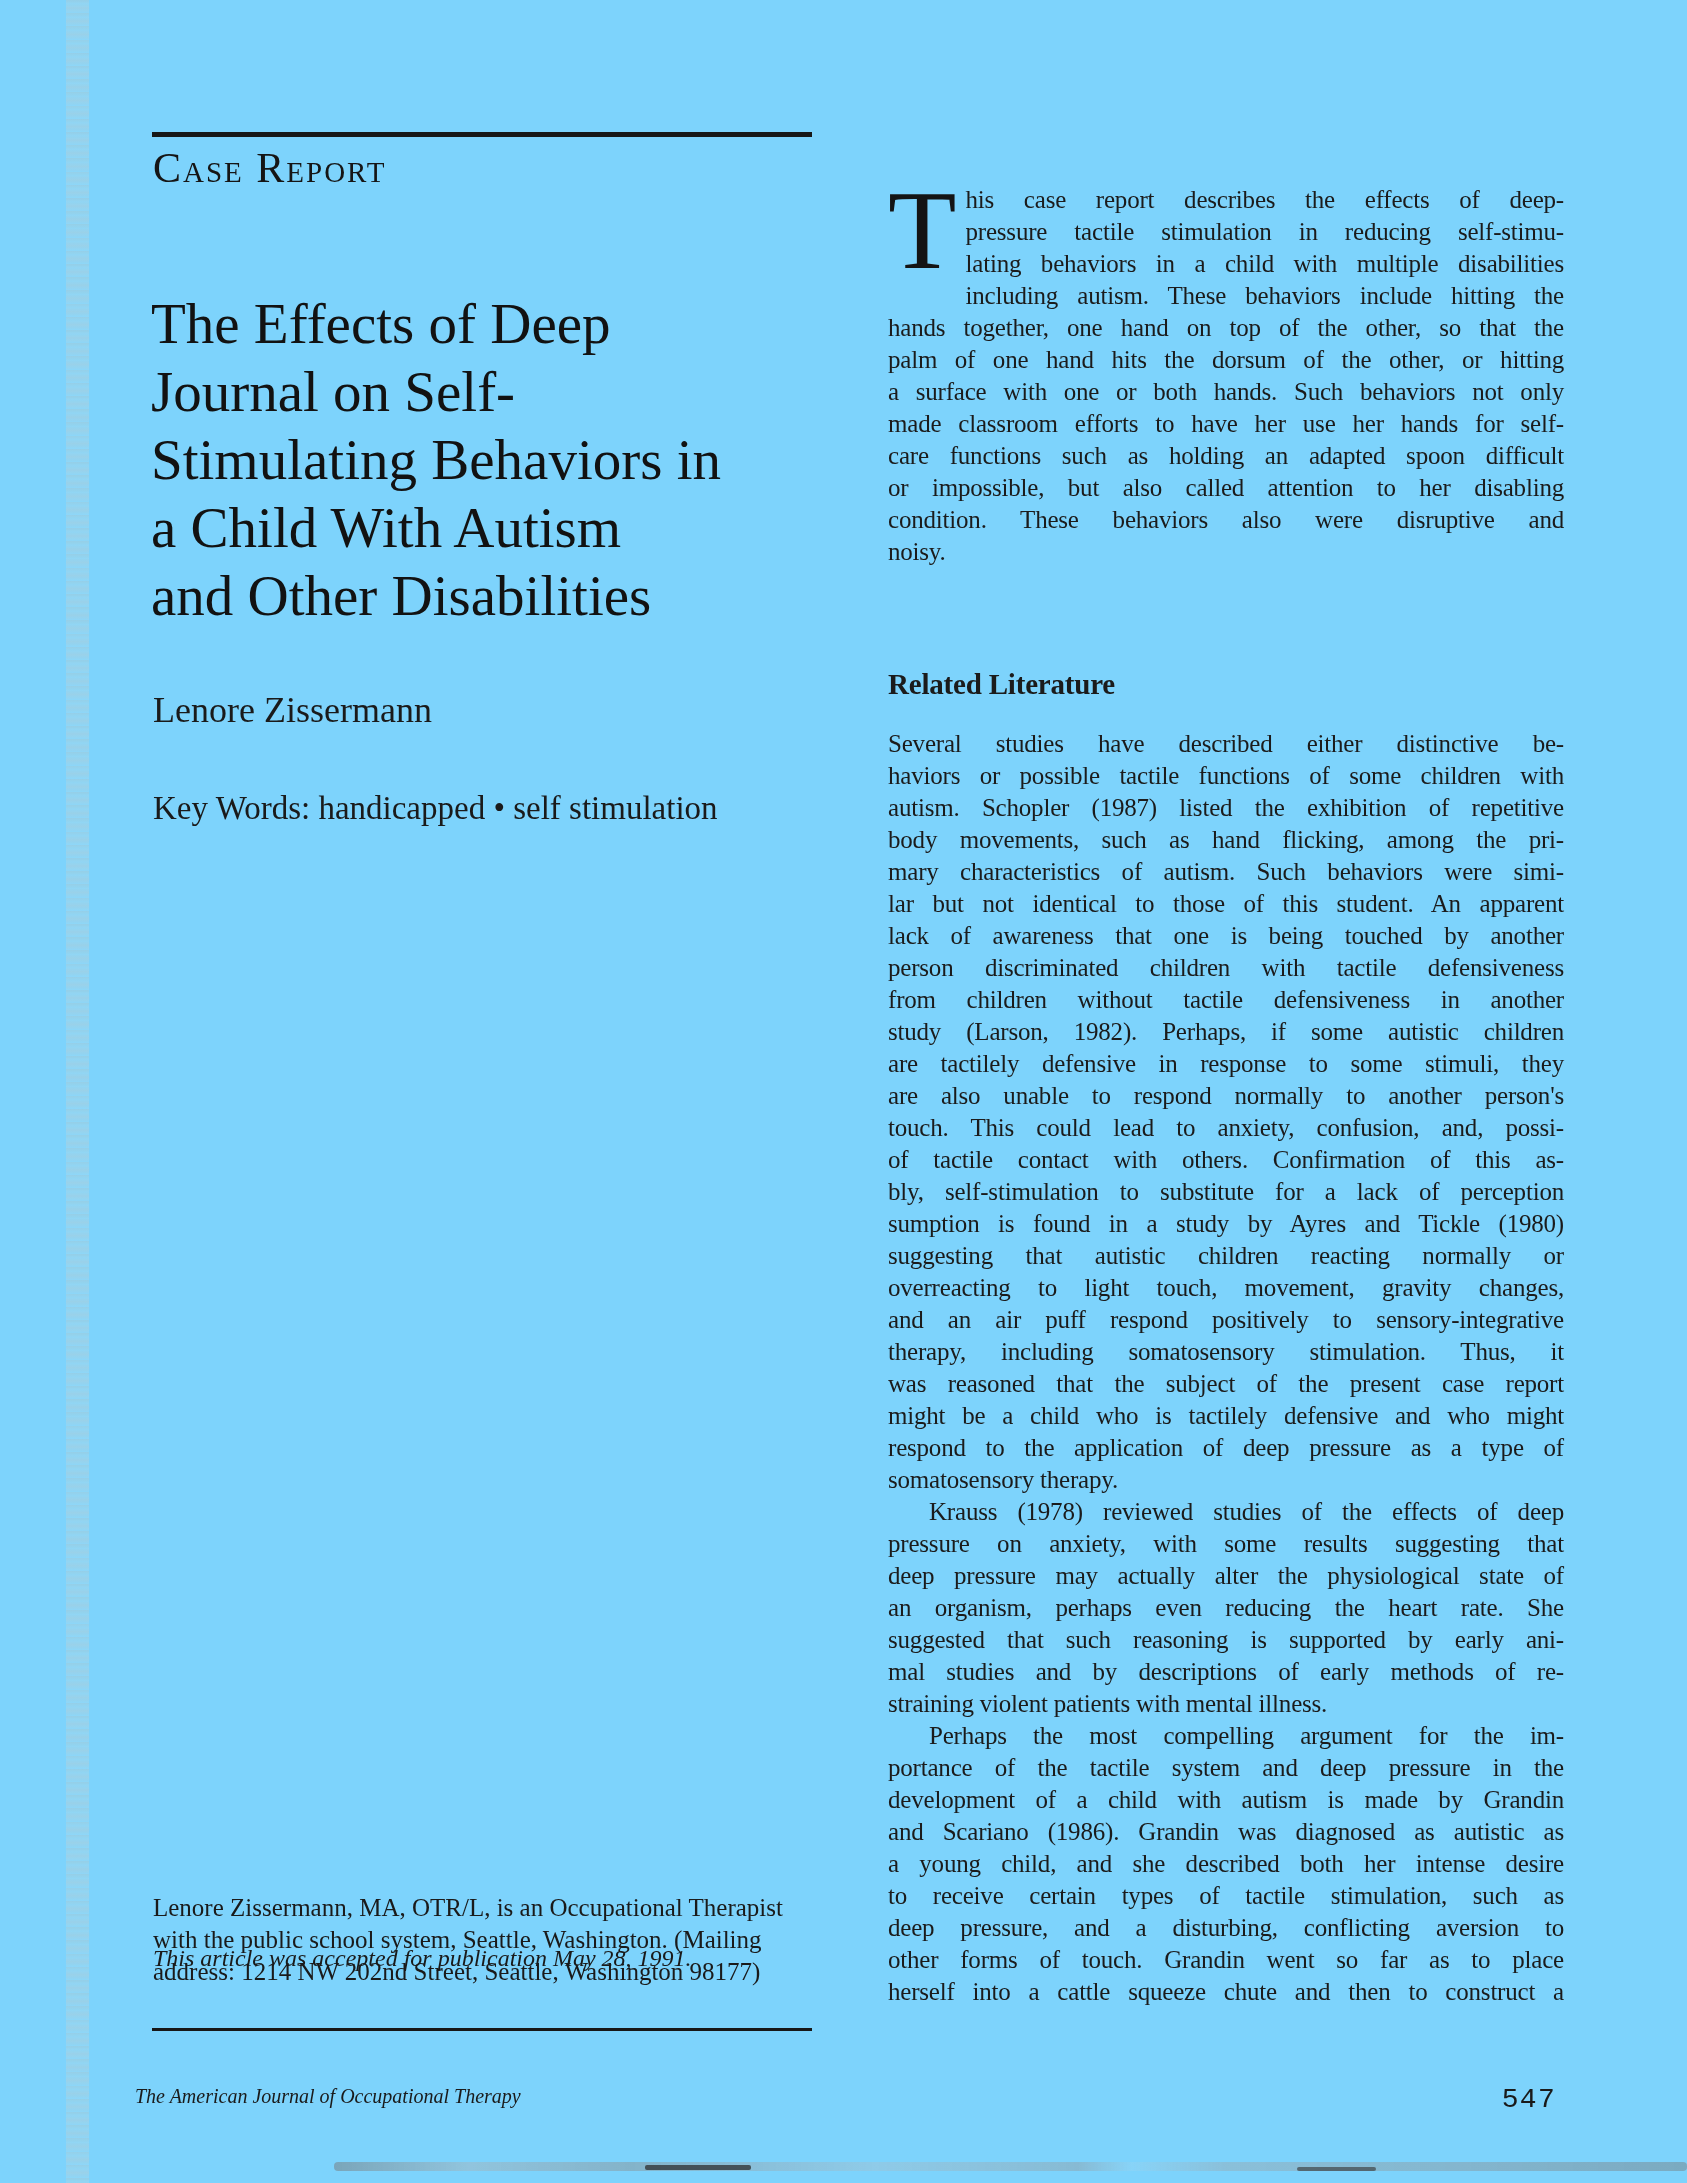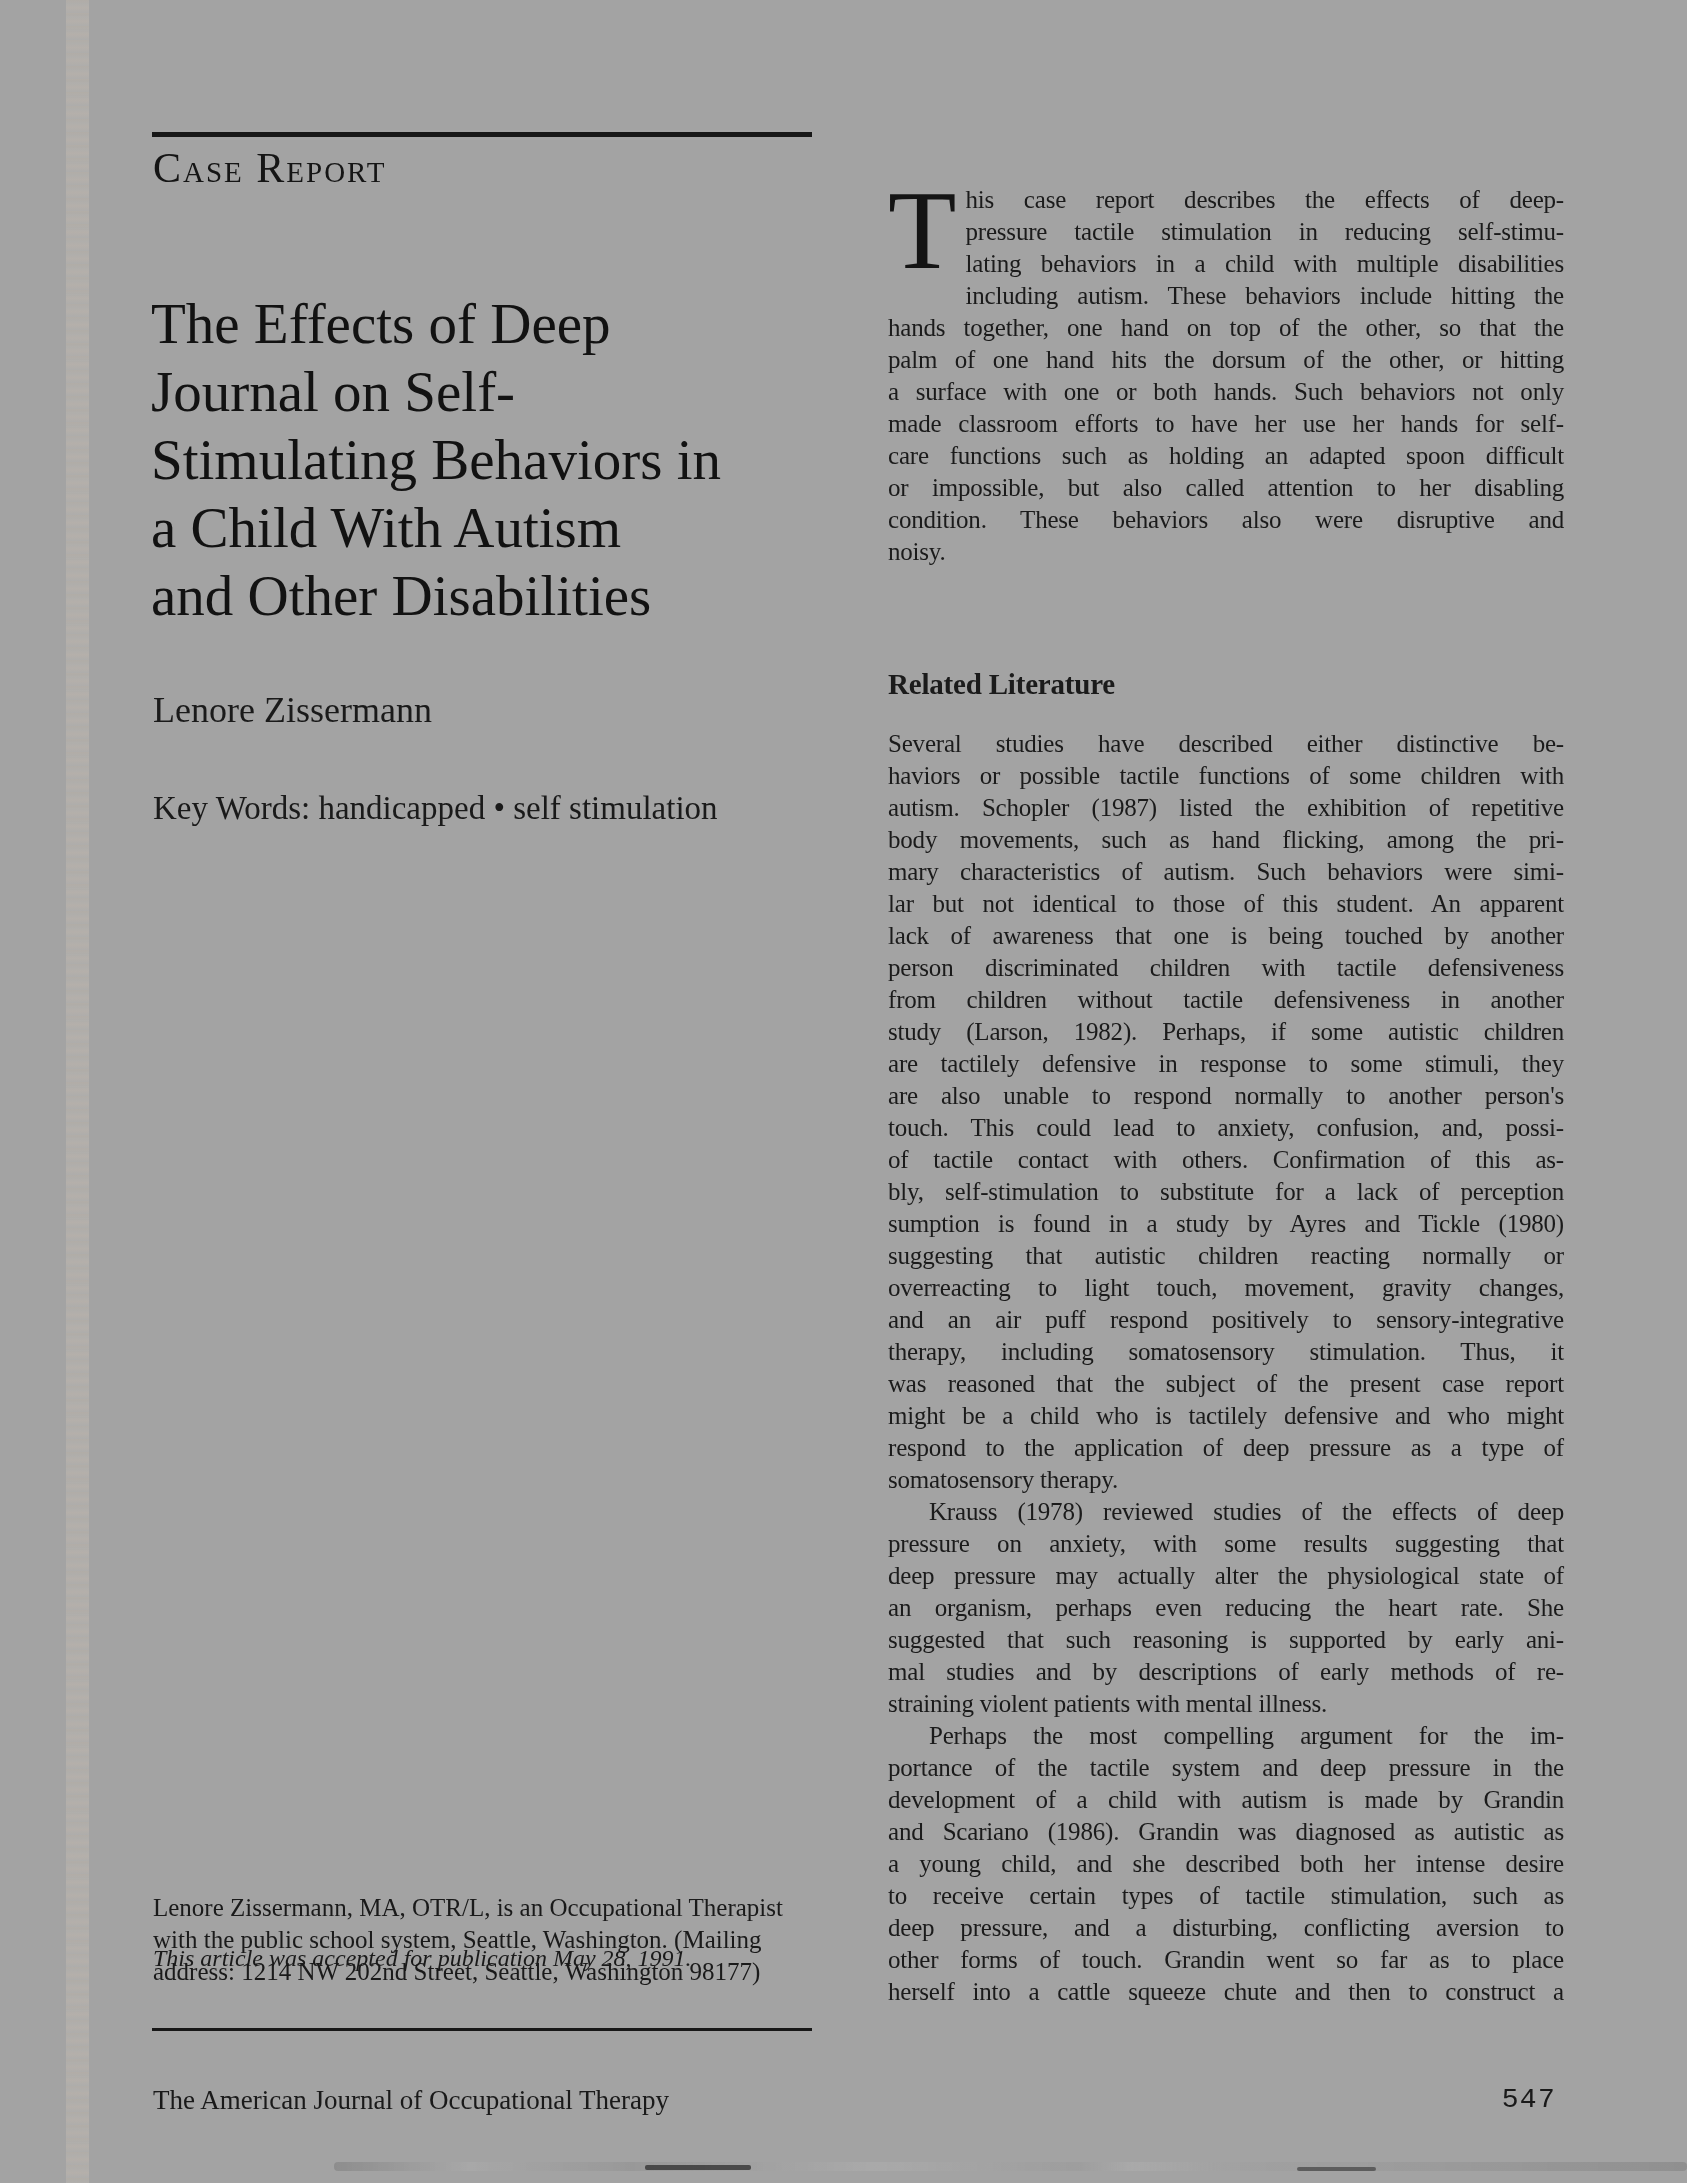--- a/index.html
+++ b/index.html
@@ -4,21 +4,21 @@
 <style>
   html, body { margin: 0; padding: 0; }
   body {
     width: 1687px; height: 2183px;
     background: #ffffff;
     font-family: "Liberation Serif", serif;
   }
   .page {
     position: relative;
     width: 1687px; height: 2183px;
-    background: #a3a3a3;
+    background: #7dd3fc;
     overflow: hidden;
     color: #1a1a1a;
   }
   
   .scan-edge {
     position: absolute; left: 66px; top: 0; width: 22.5px; height: 2183px;
     background: repeating-linear-gradient(
       to bottom,
       rgba(214,198,178,0.28) 0px, rgba(236,226,210,0.18) 4px,
       rgba(222,205,188,0.30) 8px, rgba(243,236,224,0.14) 13.2px);
@@ -45,21 +45,21 @@
     font-variant: small-caps; font-size: 42px; letter-spacing: 2px; color: #151515;
   }
   .article-title {
     position: absolute; left: 151px; top: 290px; width: 741px;
     font-size: 57px; line-height: 68px; color: #121212;
   }
   .author-name   { position: absolute; left: 153px; top: 689px; font-size: 36px; }
   .keywords-line { position: absolute; left: 153px; top: 790px; font-size: 33px; }
   .affiliation   { position: absolute; left: 153px; top: 1892px; width: 715px; font-size: 25px; line-height: 32px; }
   .accepted-note { position: absolute; left: 153px; top: 1945px; font-size: 24px; font-style: italic; }
-  .journal-name  { position: absolute; left: 153px; top: 2085px; font-size: 27px; }
+  .journal-name  { position: absolute; left: 135px; top: 2085px; font-size: 20px; font-style: italic; }
   .page-number   { position: absolute; left: 1409px; top: 2084px; width: 147px; text-align: right; font-size: 28px; letter-spacing: 1.3px; font-family: Liberation Mono, monospace; }
 
   
   .body-col {
     position: absolute; left: 888px; top: 184px; width: 676px;
     font-size: 25px; line-height: 32px; letter-spacing: -0.2px; color: #1b1b1b;
   }
   .para { margin: 0; }
   .line { text-align: justify; text-align-last: justify; }
   .para:not(.cont) .line:last-child { text-align-last: left; }

